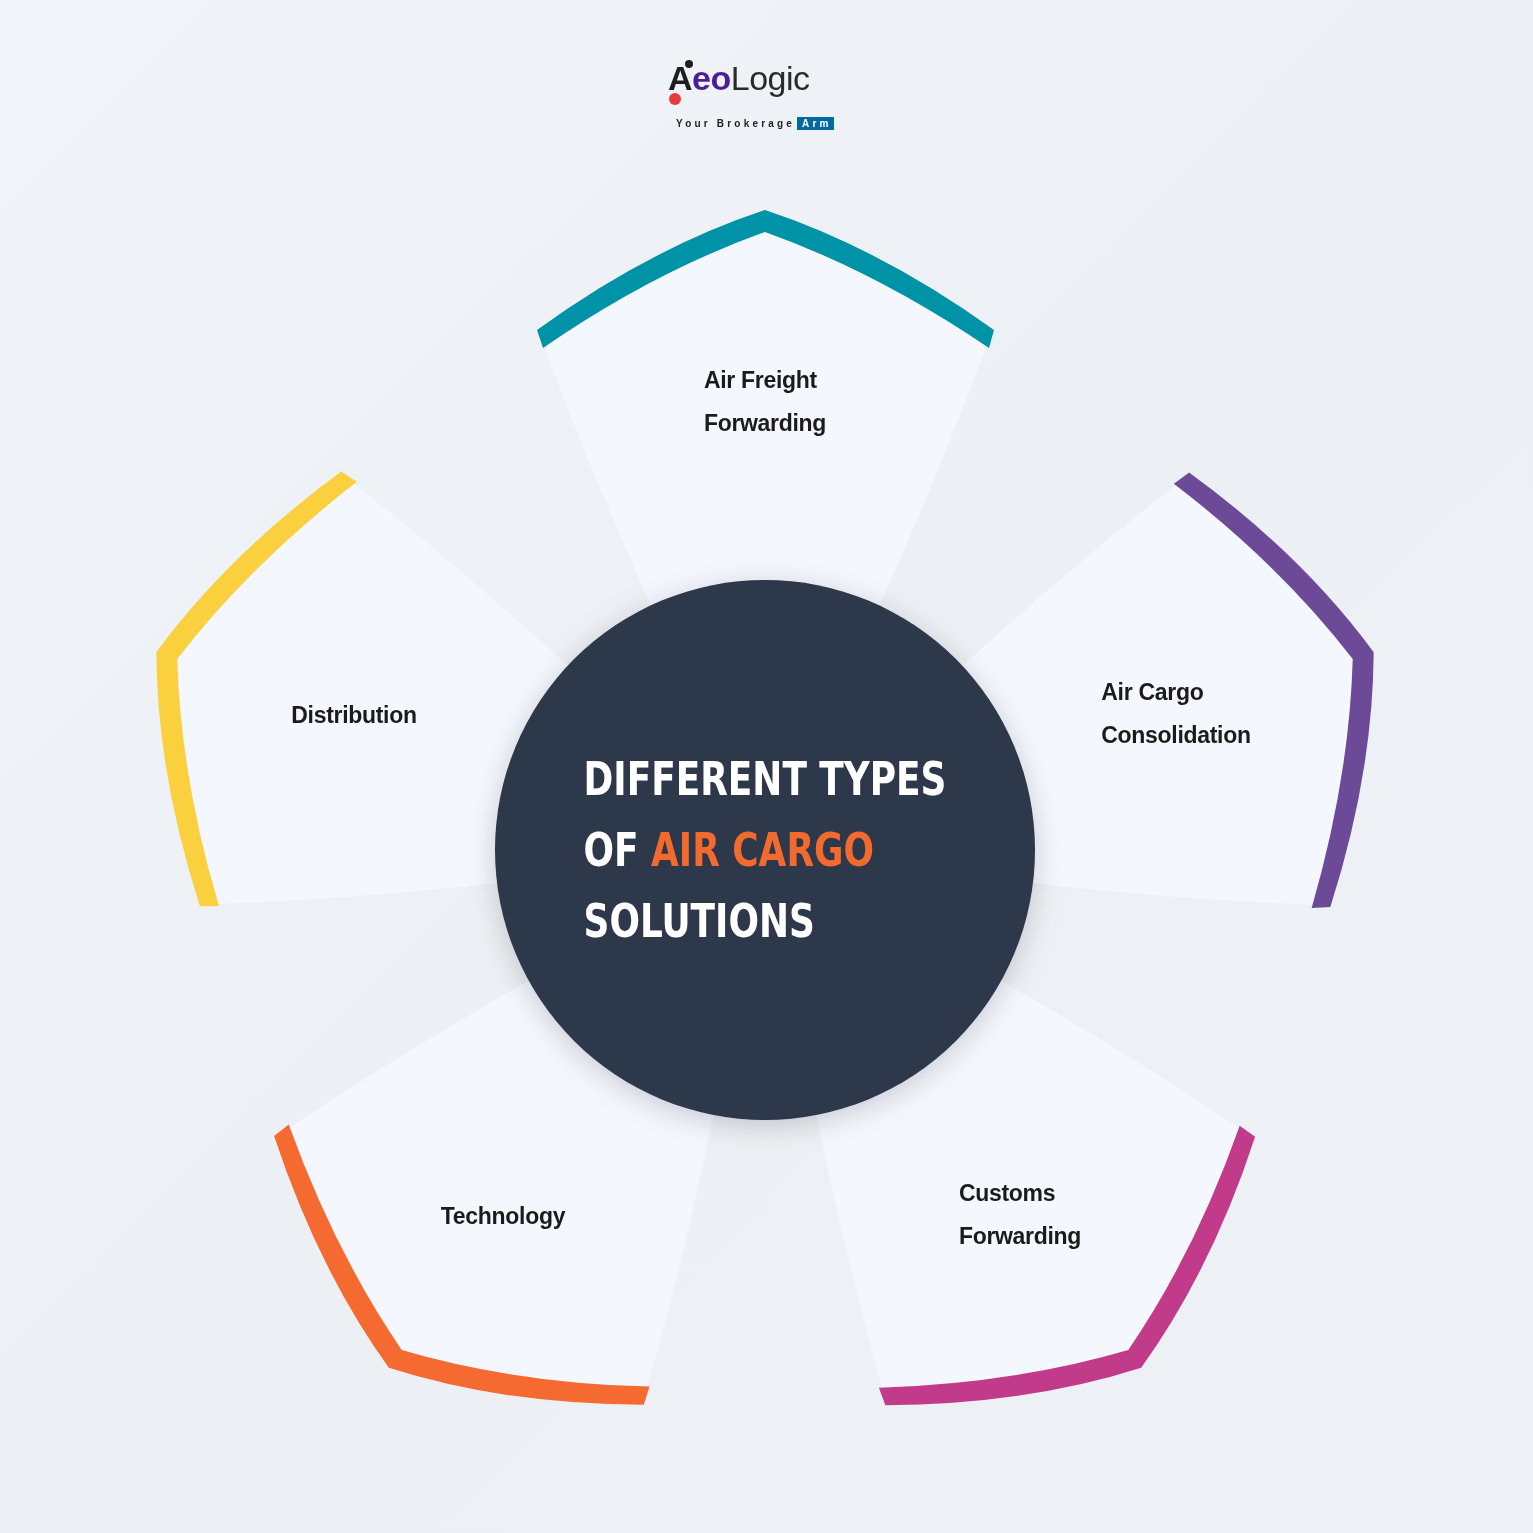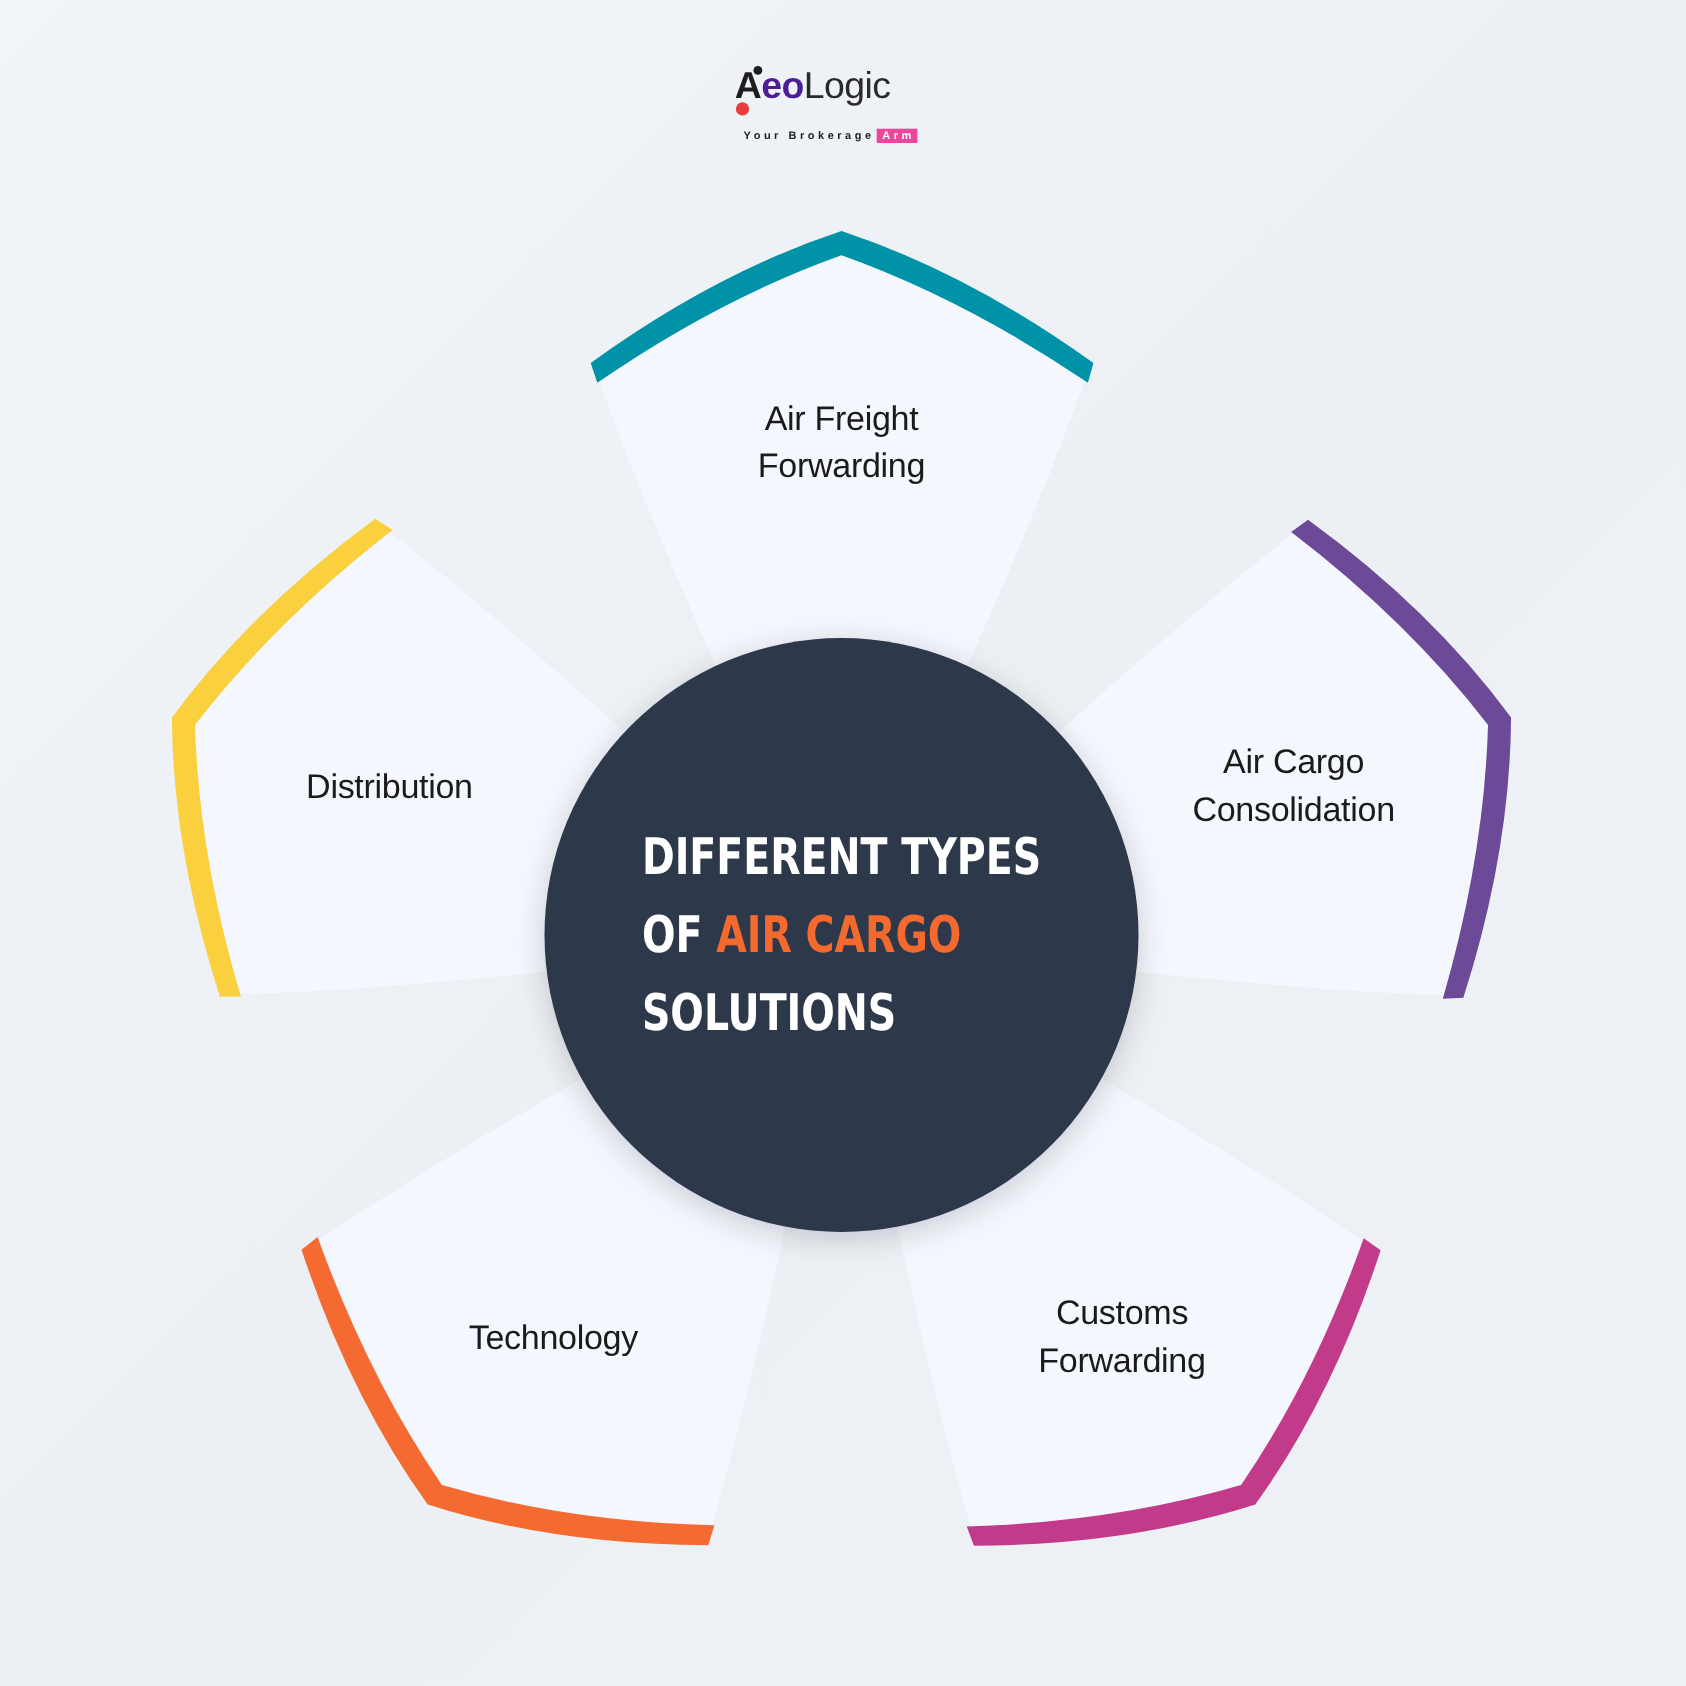--- a/index.html
+++ b/index.html
@@ -8,25 +8,25 @@
     background: linear-gradient(135deg, #f1f4f8 0%, #eceff3 50%, #eef1f5 100%);
     position:relative;
     font-family: "Liberation Sans", sans-serif;
   }
   .logo { position:absolute; left:668px; top:58px; width:200px; height:80px; }
   .logo-word { position:absolute; left:0; top:0; font-size:34px; line-height:40px; letter-spacing:-0.5px; white-space:nowrap; }
   .logo-word .mark { font-weight:bold; color:#1e1e1e; }
   .logo-word .eo { font-weight:bold; color:#4c1d95; }
   .logo-word .logic { color:#2a2a2a; font-weight:normal;text-align:right; }
   .logo-tag { position:absolute; left:8px; top:60px; font-size:10px; font-weight:bold; letter-spacing:3.2px; color:#222; white-space:nowrap; }
-  .logo-tag .arm { background:#ec4899; color:#fff; padding:1px 2px 1px 5px; margin-left:2px;text-align:center; }
+  .logo-tag .arm { background:#0369a1; color:#fff; padding:1px 2px 1px 5px; margin-left:2px;text-align:center; }
   svg.flower { position:absolute; left:0; top:0; }
   .label {
     position:absolute; transform:translate(-50%,-50%);
-    text-align:center; font-weight:normal; font-size:31px; line-height:43px;
+    font-weight:bold; font-size:23px; line-height:43px;
     color:#1b1b1b; white-space:nowrap; letter-spacing:-0.3px;
   }
   .center-title {
     position:absolute; left:765px; top:850px; transform:translate(-50%,-50%);
     color:#ffffff; font-family:"DejaVu Sans", sans-serif;
     font-weight:bold; font-size:46px; line-height:71px; letter-spacing:0px;
     white-space:nowrap; transform-origin:center;
   }
   .center-title .line { display:block; transform:scaleX(0.78); }
   .accent { color:#f26a2e; }

